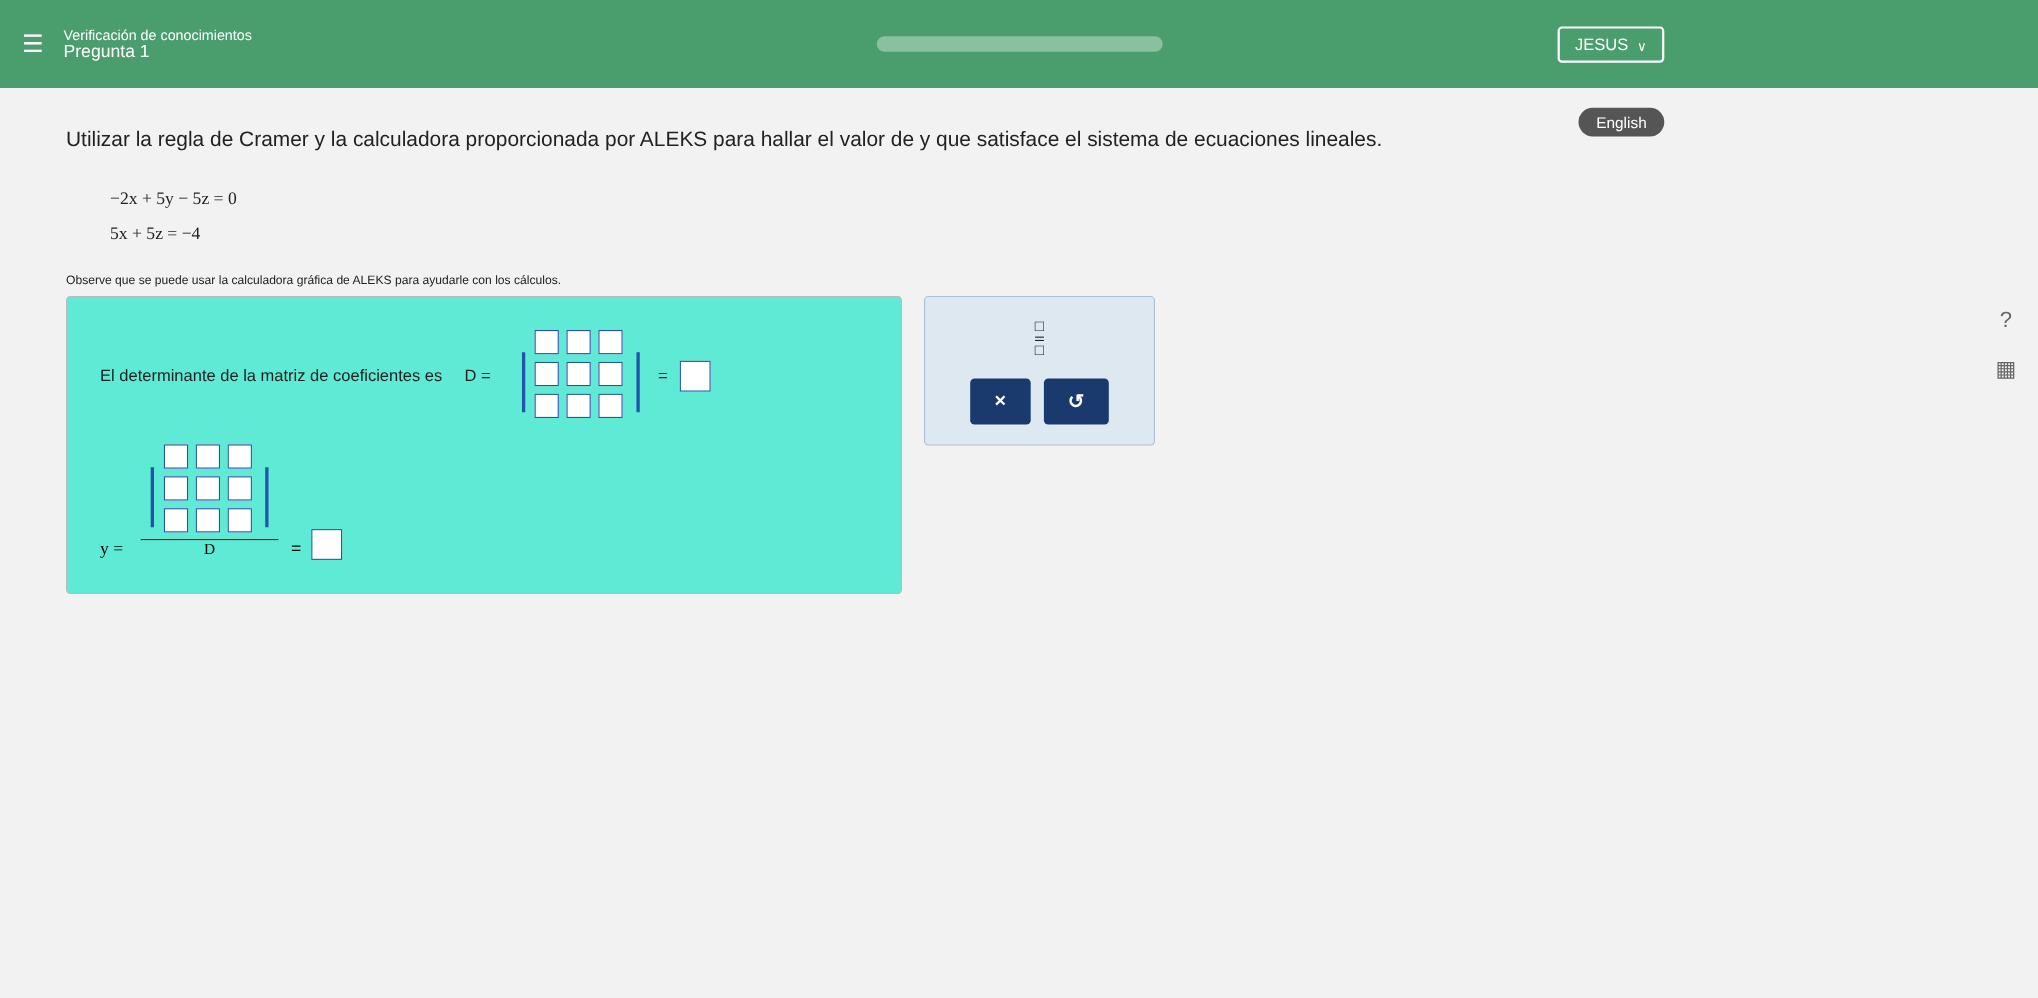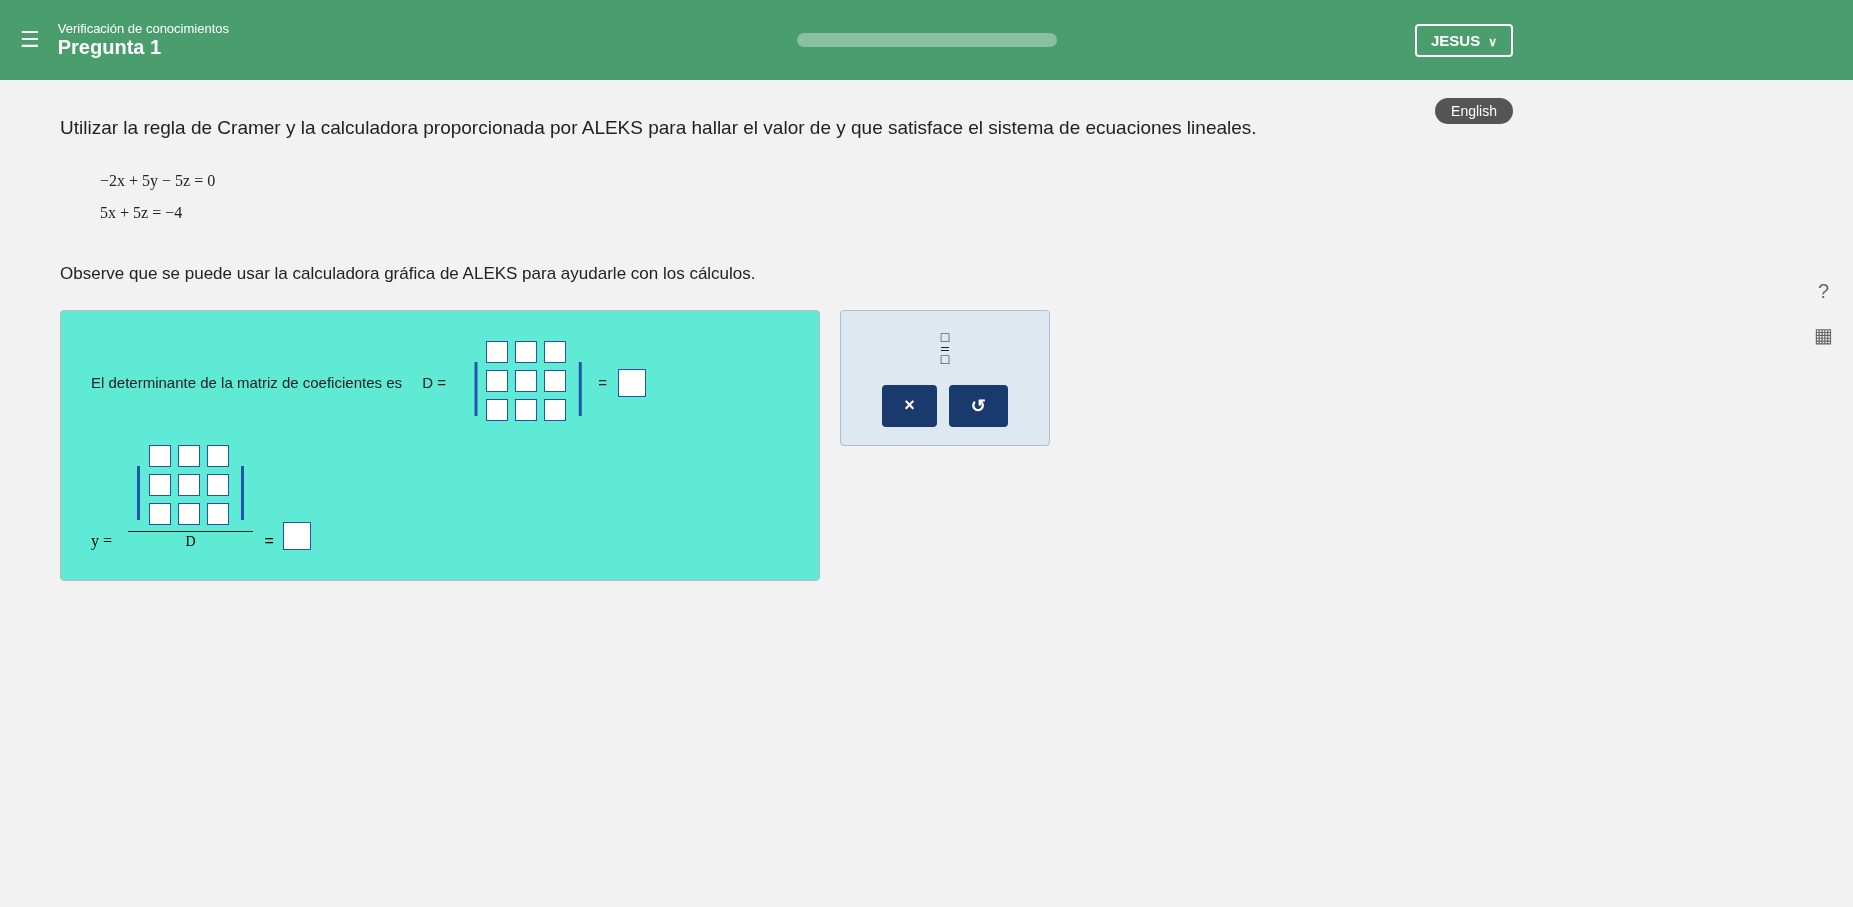--- a/index.html
+++ b/index.html
@@ -27,22 +27,22 @@
       cursor: pointer;
     }
     .header-title {
       color: white;
     }
     .header-title-top {
       font-size: 13px;
       font-weight: normal;
     }
     .header-title-bottom {
-      font-size: 20px;
-      font-weight: bold;
+      font-size: 16px;
+      font-weight: normal;
     }
     .header-progress {
       position: absolute;
       left: 50%;
       transform: translateX(-50%);
       width: 260px;
       height: 14px;
       background: rgba(255,255,255,0.35);
       border-radius: 7px;
       overflow: hidden;
@@ -57,21 +57,21 @@
       position: absolute;
       right: 340px;
       display: flex;
       align-items: flex-end;
       background: transparent;
       border: 2px solid white;
       color: white;
       padding: 6px 14px;
       border-radius: 4px;
       font-size: 15px;
-      font-weight: bold;
+      font-weight: normal;
       cursor: pointer;
     }
     .header-user-chevron {
       margin-left: 8px;
       font-size: 12px;
     }
 
     
     .main-content {
       background: #f2f2f2;
@@ -116,34 +116,34 @@
     .question-text {
       font-size: 19px;
       color: #222;
       margin-bottom: 22px;
       line-height: 1.5;
     }
 
     
     .equations {
       margin-left: 40px;
-      margin-bottom: 35px;
+      margin-bottom: 20px;
       font-size: 15px;
       color: #222;
       line-height: 2;
     }
     .eq-line {
       font-family: "Times New Roman", serif;
       font-size: 16px;
     }
 
     .observe-text {
-      font-size: 17px;
+      font-size: 11px;
       color: #222;
-      margin-bottom: 26px;
+      margin-bottom: 8px;
     }
 
     
     .work-area {
       display: flex;
       gap: 20px;
       align-items: flex-start;
     }
 
     .work-box {

